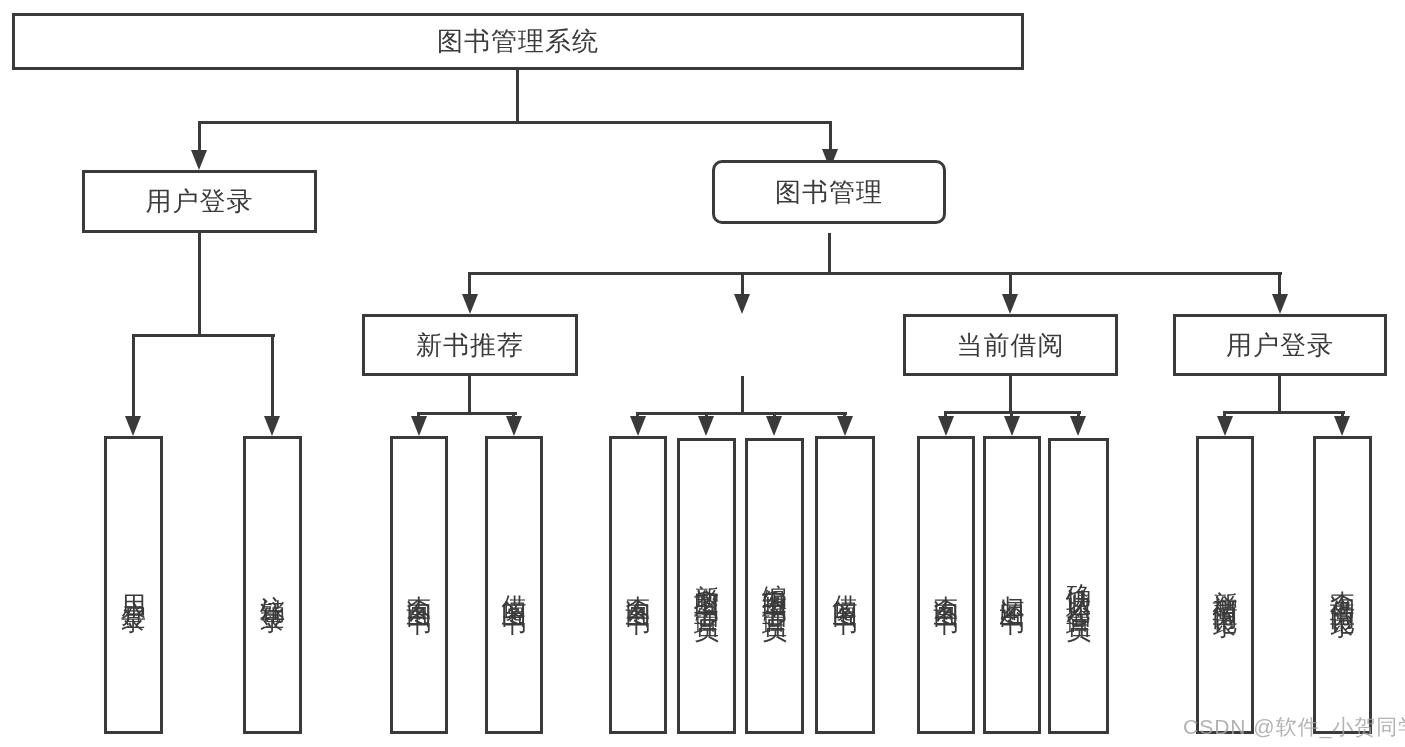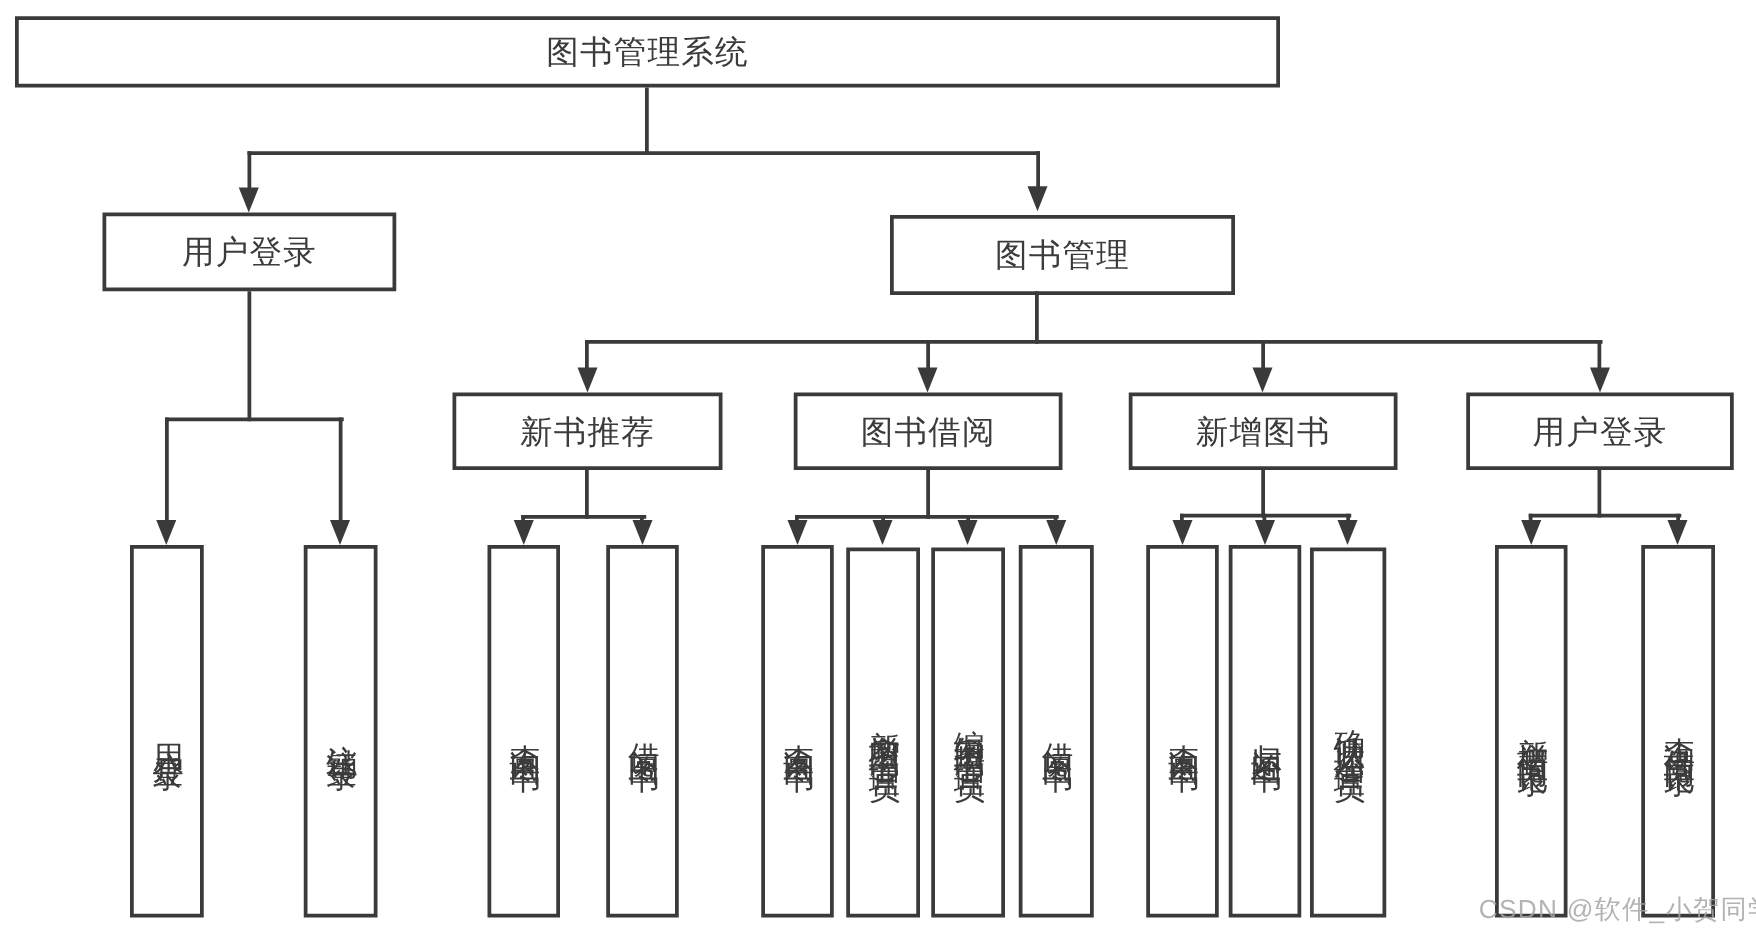--- a/index.html
+++ b/index.html
@@ -55,43 +55,42 @@
   <div class="box" style="left:12px;top:13px;width:1012px;height:57px;">图书管理系统</div>
 
   <div class="v" style="left:516px;top:70px;height:54px;"></div>
   <div class="h" style="left:198px;top:121px;width:634px;"></div>
   <div class="v" style="left:198px;top:121px;height:33px;"></div>
   <div class="arr" style="left:191px;top:150px;"></div>
   <div class="v" style="left:829px;top:121px;height:33px;"></div>
   <div class="arr" style="left:822px;top:149px;"></div>
 
   <div class="box" style="left:82px;top:170px;width:235px;height:63px;">用户登录</div>
-  <div class="box" style="left:712px;top:172px;width:276px;height:64px;">图书管理</div>
+  <div class="box" style="left:712px;top:160px;width:234px;height:64px;border-radius:10px;">图书管理</div>
 
   <div class="v" style="left:198px;top:233px;height:104px;"></div>
   <div class="h" style="left:132px;top:334px;width:143px;"></div>
   <div class="v" style="left:132px;top:334px;height:84px;"></div>
   <div class="arr" style="left:125px;top:416px;"></div>
   <div class="v" style="left:271px;top:334px;height:84px;"></div>
   <div class="arr" style="left:264px;top:416px;"></div>
 
   <div class="v" style="left:828px;top:233px;height:42px;"></div>
   <div class="h" style="left:469px;top:272px;width:813px;"></div>
   <div class="v" style="left:468px;top:272px;height:24px;"></div>
   <div class="arr" style="left:462px;top:294px;"></div>
   <div class="v" style="left:741px;top:272px;height:24px;"></div>
   <div class="arr" style="left:734px;top:294px;"></div>
   <div class="v" style="left:1009px;top:272px;height:24px;"></div>
   <div class="arr" style="left:1002px;top:294px;"></div>
   <div class="v" style="left:1278px;top:272px;height:24px;"></div>
   <div class="arr" style="left:1272px;top:294px;"></div>
 
   <div class="box" style="left:362px;top:314px;width:216px;height:62px;text-align:center;">新书推荐</div>
-  <div class="box" style="left:635px;top:314px;width:215px;height:62px;">图书借阅</div>
-  <div class="box" style="left:903px;top:314px;width:215px;height:62px;">新增图书</div>
+  <div class="box" style="left:903px;top:314px;width:215px;height:62px;">当前借阅</div>
   <div class="box" style="left:1173px;top:314px;width:214px;height:62px;">用户登录</div>
 
   <div class="v" style="left:468px;top:376px;height:39px;"></div>
   <div class="h" style="left:417px;top:412px;width:100px;"></div>
   <div class="v" style="left:417px;top:412px;height:8px;"></div>
   <div class="arr" style="left:411px;top:416px;"></div>
   <div class="v" style="left:512px;top:412px;height:8px;"></div>
   <div class="arr" style="left:506px;top:416px;"></div>
 
   <div class="v" style="left:741px;top:376px;height:39px;"></div>

